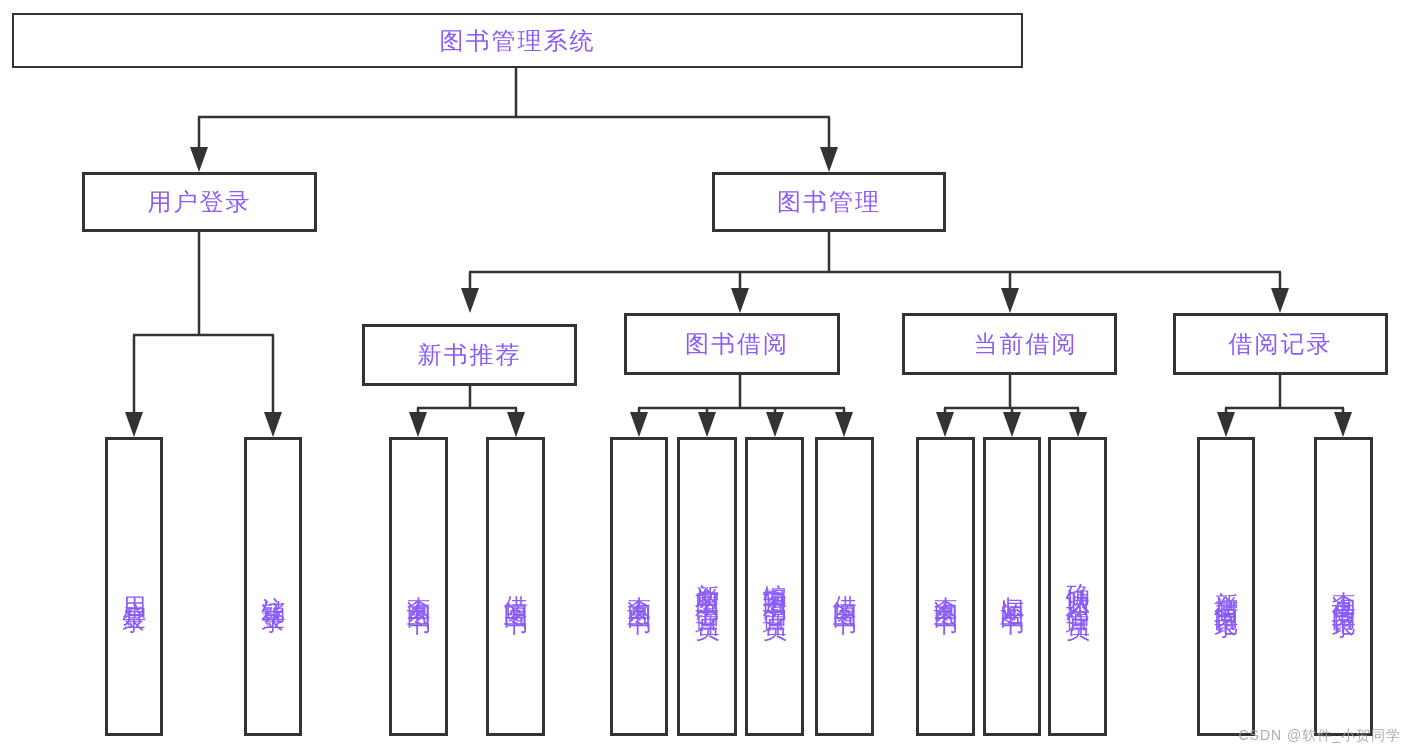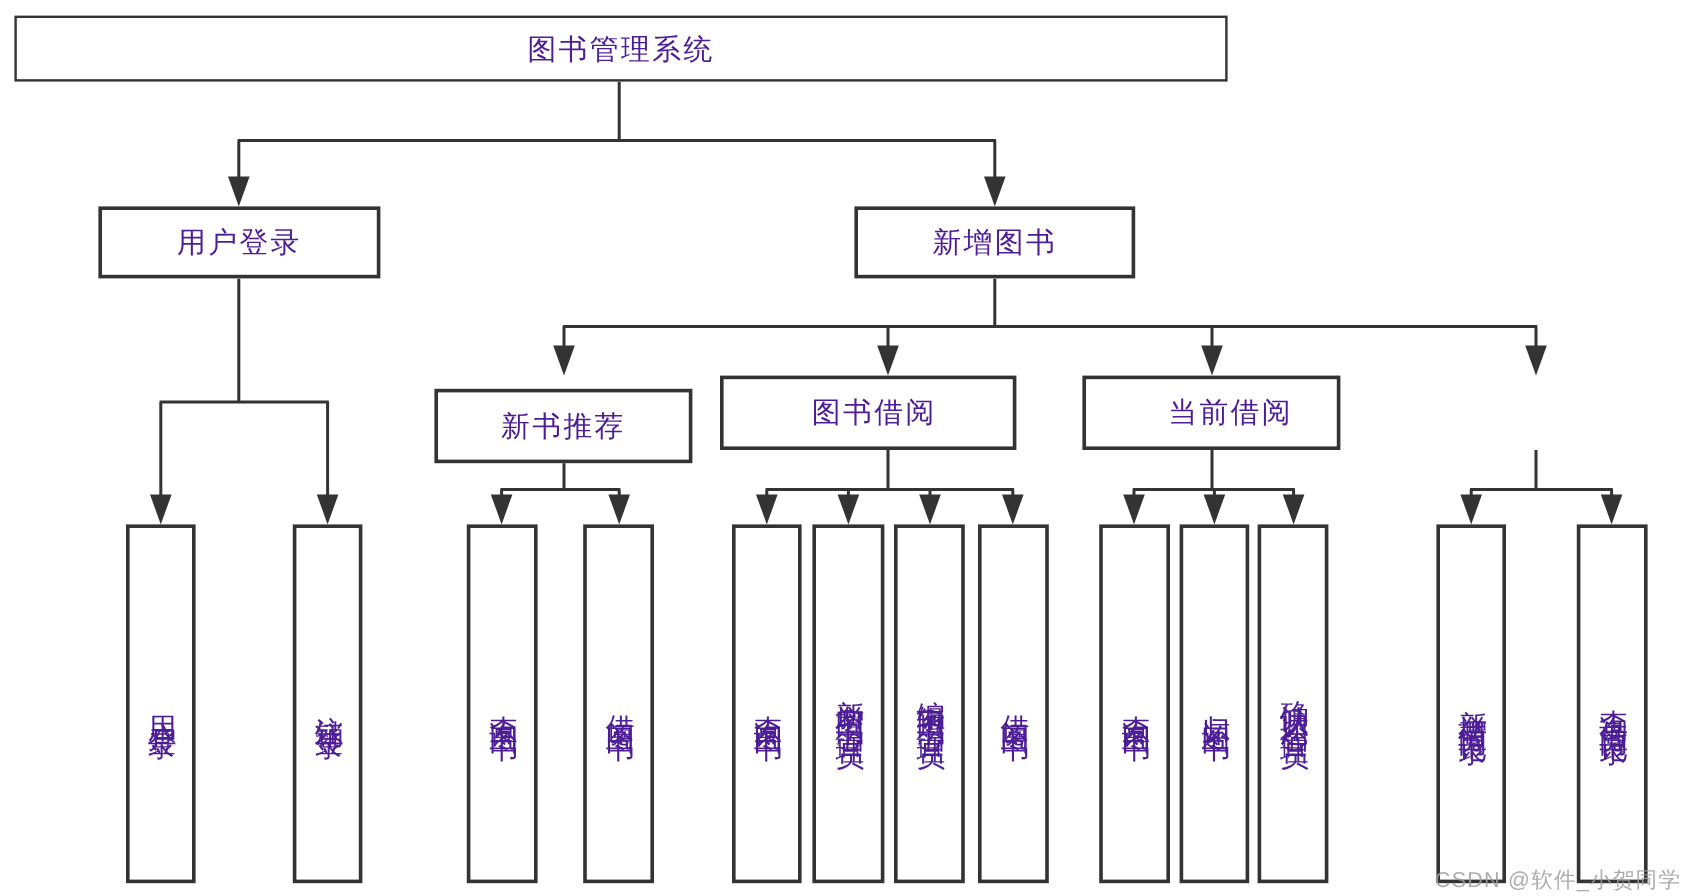--- a/index.html
+++ b/index.html
@@ -21,21 +21,21 @@
     top: 0;
   }
   .node {
     position: absolute;
     box-sizing: border-box;
     border: 3px solid #333333;
     background: #ffffff;
     display: flex;
     align-items: center;
     justify-content: center;
-    color: #4c1d95;
+    color: #8b5cf6;
     text-align: center;
   }
   .node.root {
     border-width: 2px;
   }
   .node.h {
     font-size: 24px;
     letter-spacing: 2px;
     white-space: nowrap;
   }
@@ -43,21 +43,21 @@
     font-size: 24px;
     writing-mode: vertical-rl;
     text-orientation: mixed;
     letter-spacing: 5px;
     line-height: 1.1;
   }
   .watermark {
     position: absolute;
     right: 4px;
     bottom: 2px;
-    font-size: 18px;
+    font-size: 14px;
     letter-spacing: 1px;
     color: #9e9e9e;
     opacity: 0.85;
     white-space: nowrap;
     pointer-events: none;
   }
 </style>
 </head>
 <body>
 
@@ -102,25 +102,26 @@
       <polygon points="1003,412 1021,412 1012,437"></polygon>
       <polygon points="1069,412 1087,412 1078,437"></polygon>
       <polygon points="1217,412 1235,412 1226,437"></polygon>
       <polygon points="1334,412 1352,412 1343,437"></polygon>
     </g>
   </svg>
 
   <div class="node h root" style="left:12px; top:13px; width:1011px; height:55px;">图书管理系统</div>
 
   <div class="node h" style="left:82px; top:172px; width:235px; height:60px;">用户登录</div>
-  <div class="node h" style="left:712px; top:172px; width:234px; height:60px;">新增图书</div>
+  <div class="node h" style="left:712px; top:172px; width:234px; height:60px;">图书管理</div>
 
   <div class="node h" style="left:362px; top:313px; width:215px; height:62px;margin-top:11px;">新书推荐</div>
-  <div class="node h" style="left:600px; top:313px; width:247px; height:62px;padding-left:10px;">图书借阅</div>
+  <div class="node h" style="left:624px; top:313px; width:216px; height:62px;padding-left:10px;">图书借阅</div>
   <div class="node h" style="left:902px; top:313px; width:215px; height:62px;padding-left:32px;">当前借阅</div>
+  <div class="node h" style="left:1173px; top:313px; width:215px; height:62px;">借阅记录</div>
 
   <div class="node v" style="left:105px; top:437px; width:58px; height:299px;">用户登录</div>
   <div class="node v" style="left:244px; top:437px; width:58px; height:299px;">注销登录</div>
 
   <div class="node v" style="left:389px; top:437px; width:59px; height:299px;">查询图书</div>
   <div class="node v" style="left:486px; top:437px; width:59px; height:299px;">借阅图书</div>
 
   <div class="node v" style="left:610px; top:437px; width:58px; height:299px;">查询图书</div>
   <div class="node v" style="left:677px; top:437px; width:60px; height:299px;">新增图书（管理员）</div>
   <div class="node v" style="left:745px; top:437px; width:59px; height:299px;">编辑图书（管理员）</div>

